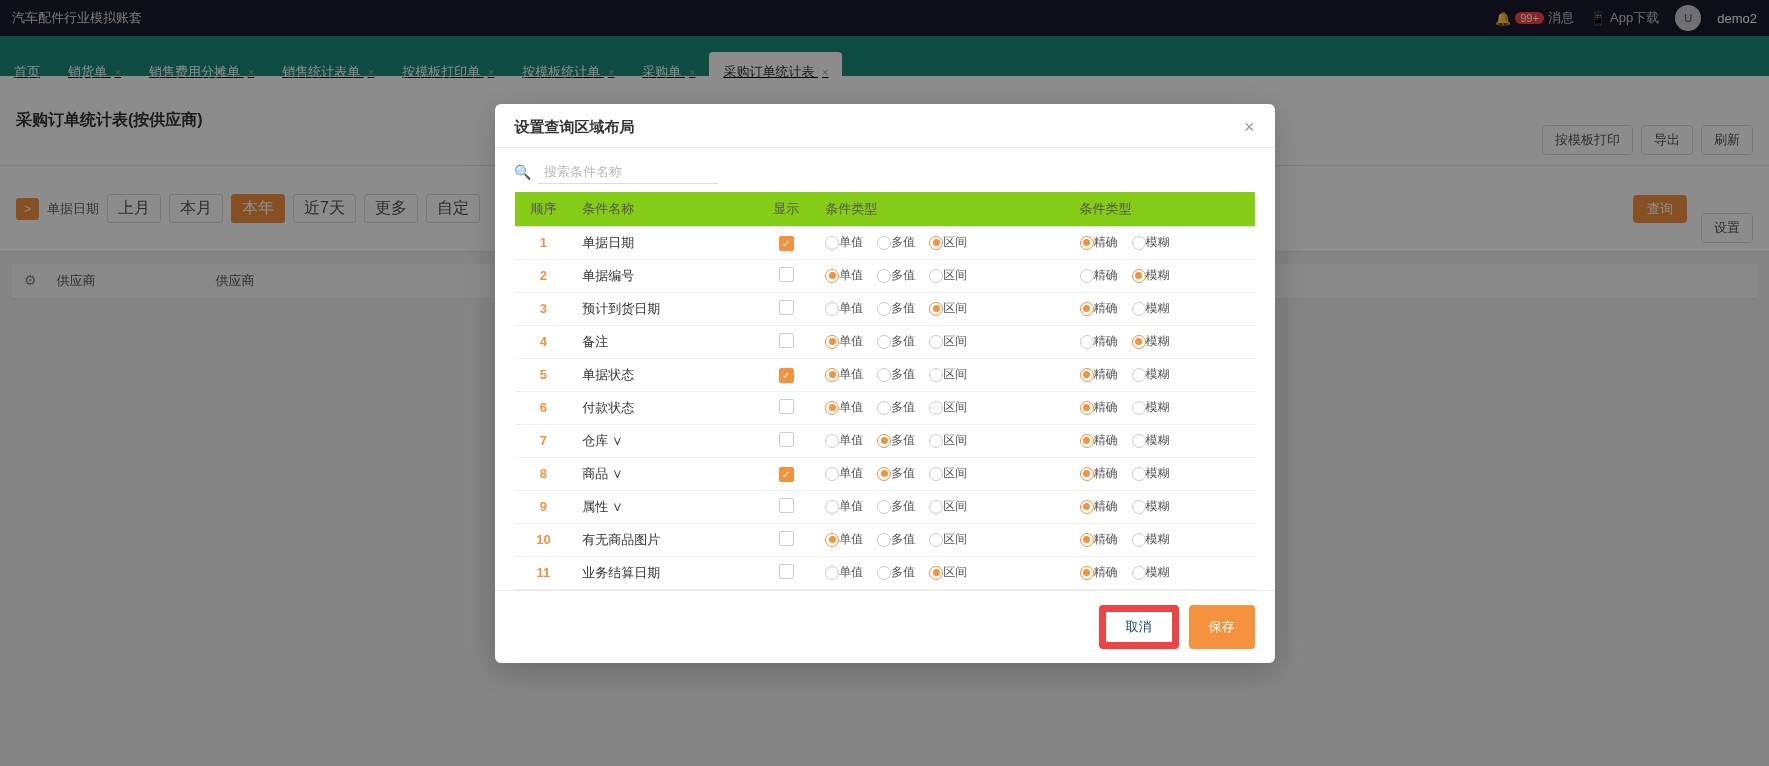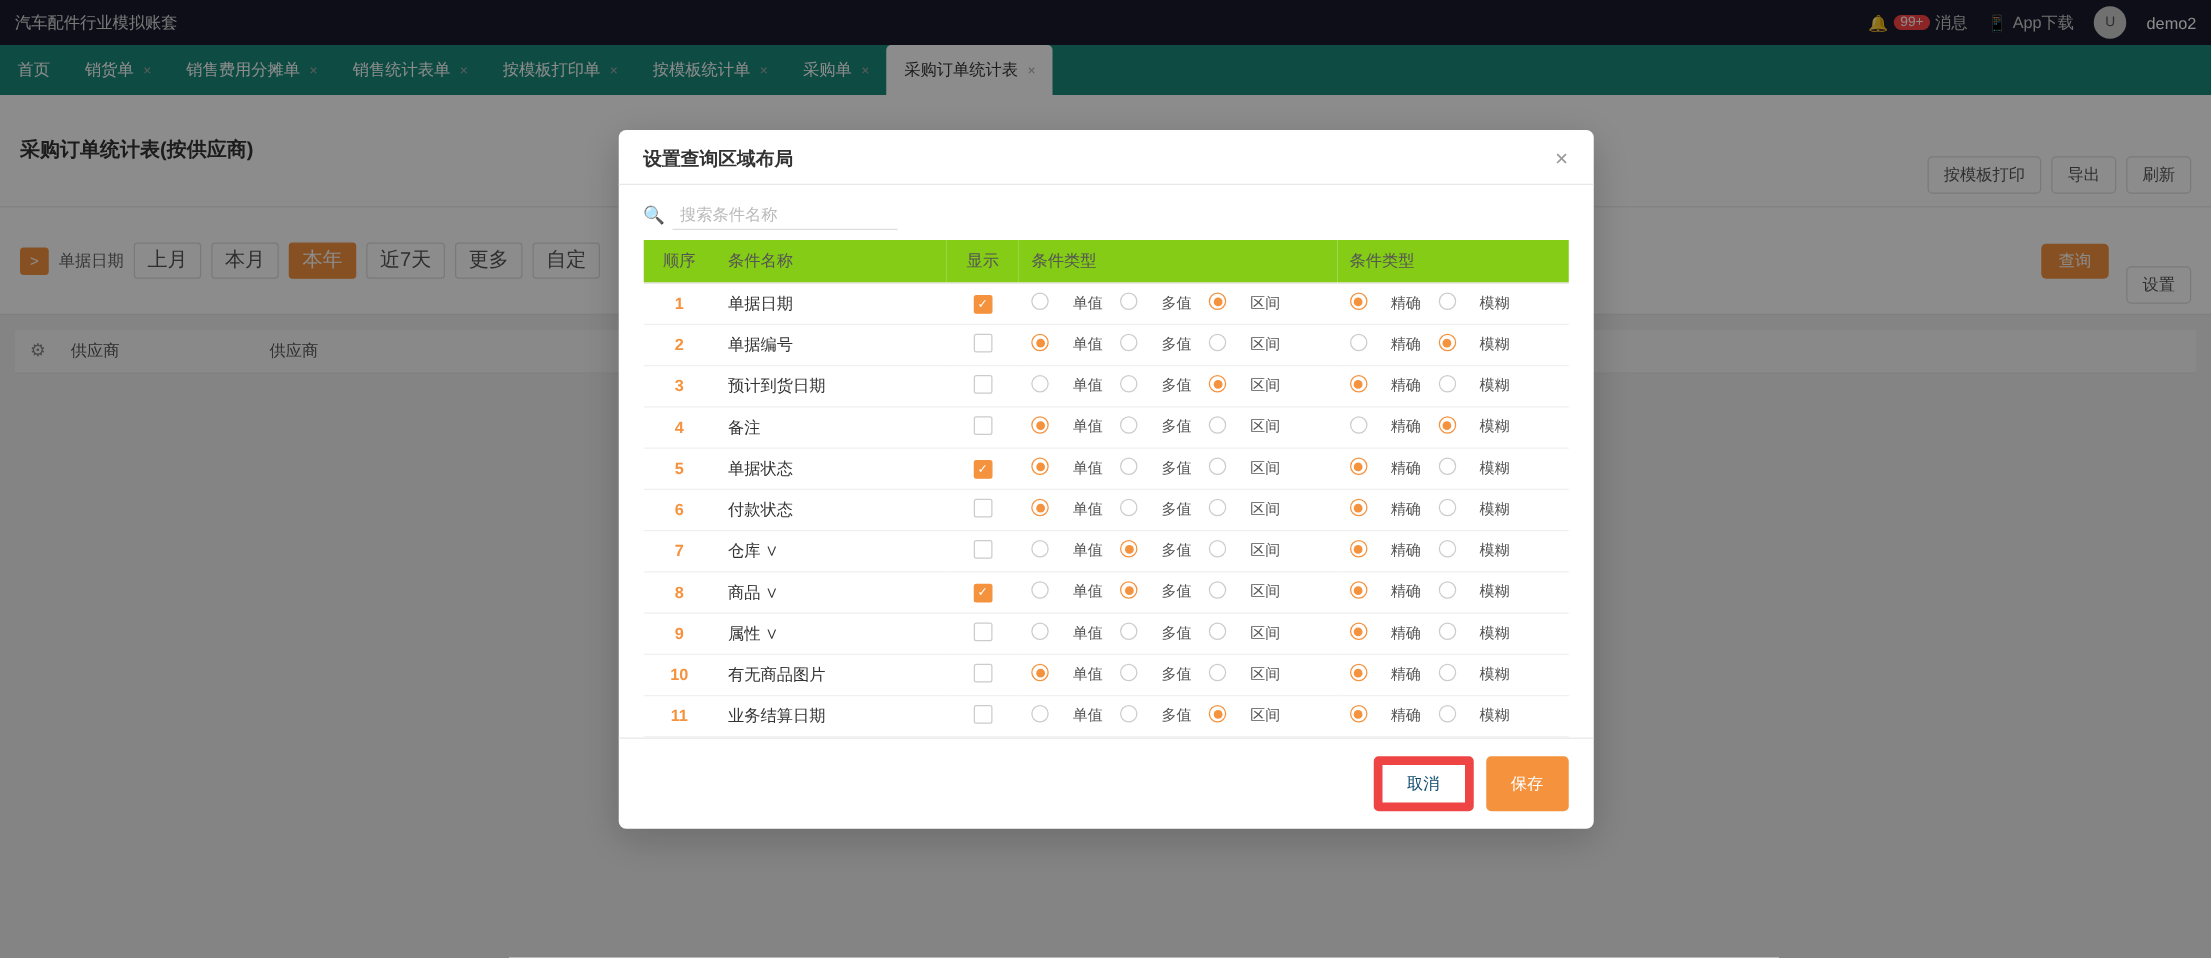--- a/index.html
+++ b/index.html
@@ -18,22 +18,23 @@
     .topbar-left { font-size: 13px; color: #ddd; display: flex; align-items: center; gap: 6px; }
     .topbar-right { display: flex; align-items: center; gap: 16px; font-size: 13px; color: #ccc; }
     .topbar-right .badge { background: #ff4444; color: #fff; border-radius: 8px; padding: 0 5px; font-size: 11px; }
     .topbar-right .username { color: #fff; }
 
     
     .navtabs {
       height: 40px;
       background: #1a8a7a;
       display: flex;
-      align-items: center;
+      align-items: flex-start;
       padding: 16px 0;
+      text-decoration: underline;
     }
     .navtab {
       padding: 0 14px;
       height: 40px;
       line-height: 40px;
       color: #fff;
       cursor: pointer;
       font-size: 13px;
       white-space: nowrap;
     }
@@ -195,21 +196,21 @@
       border-color: #f5923e;
     }
     .custom-checkbox.checked::after {
       content: '✓';
       color: #fff;
       font-size: 10px;
     }
 
     
     .radio-group { display: flex; align-items: center; gap: 14px; }
-    .radio-item { display: flex; gap: 19px; cursor: pointer; }
+    .radio-item { display: flex; align-items: center; gap: 0; cursor: pointer; }
     .radio-circle {
       width: 14px; height: 14px;
       border-radius: 50%;
       border: 1px solid #ccc;
       display: inline-flex; align-items: center; justify-content: center;
       background: #fff;
     }
     .radio-circle.selected { border-color: #f5923e; }
     .radio-circle.selected::after {
       content: '';

